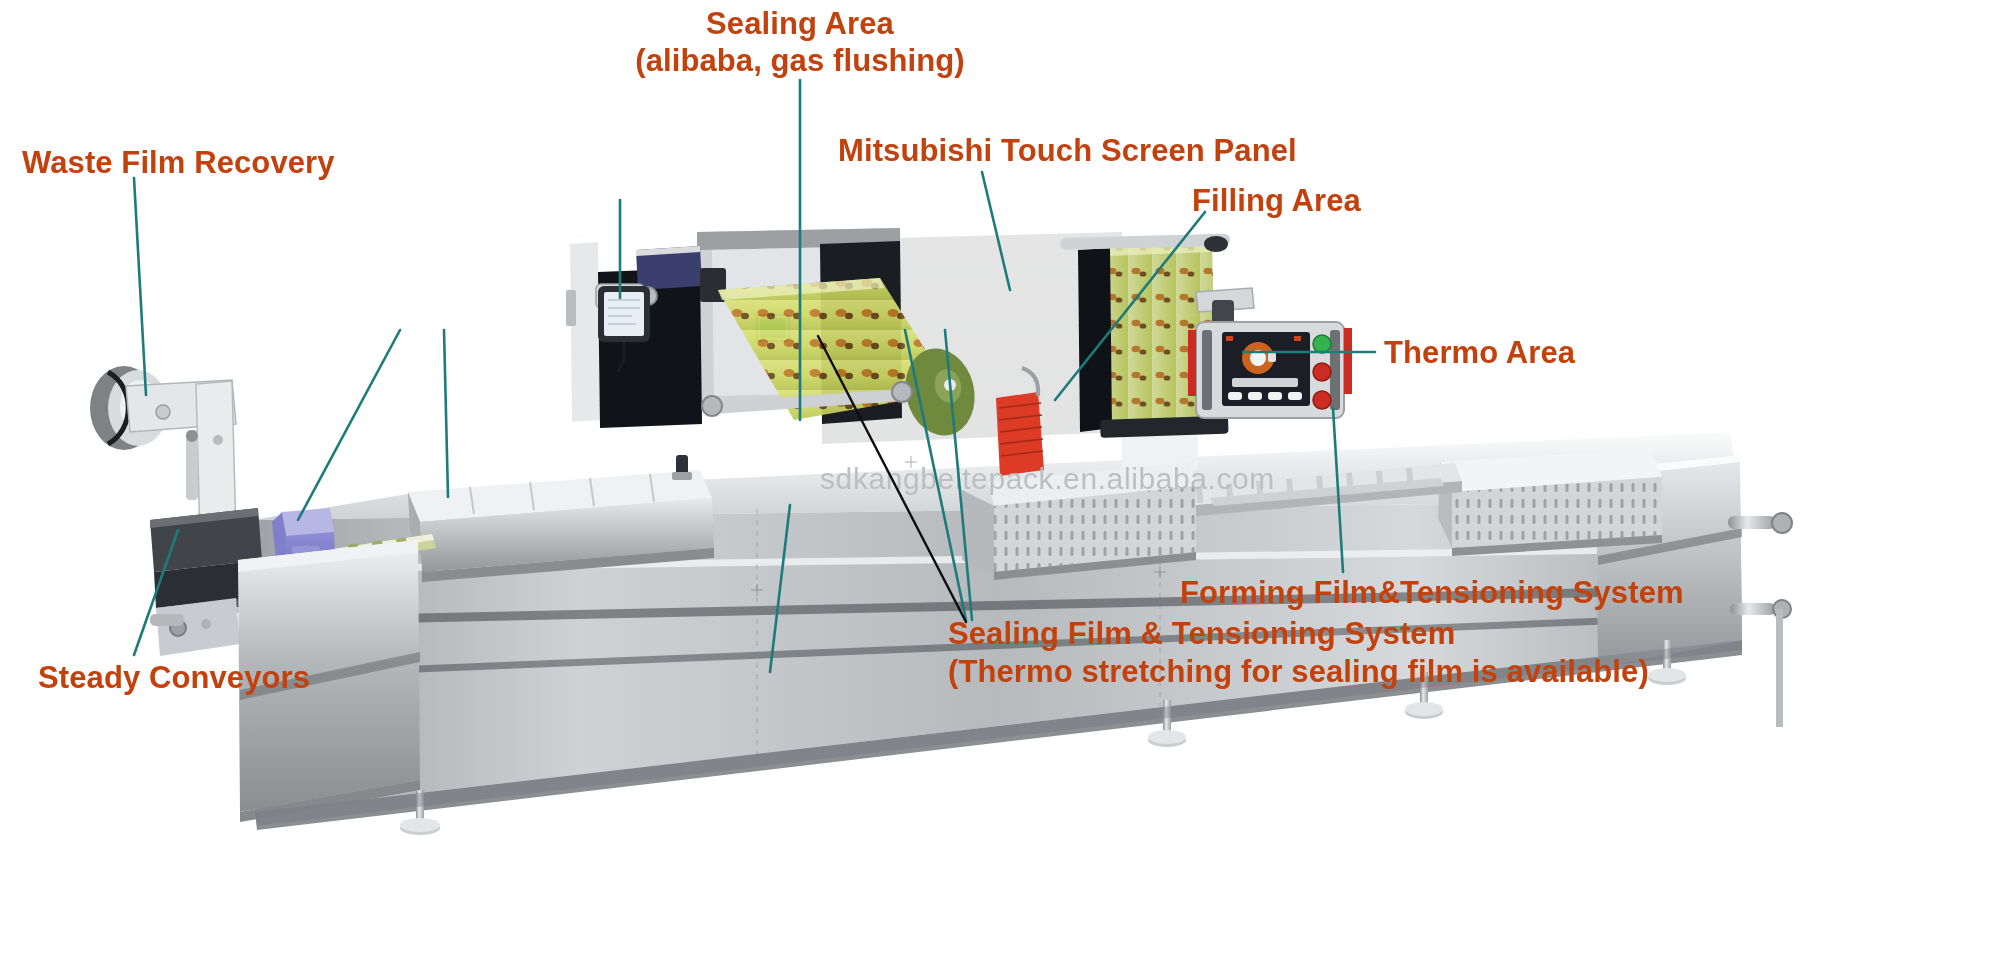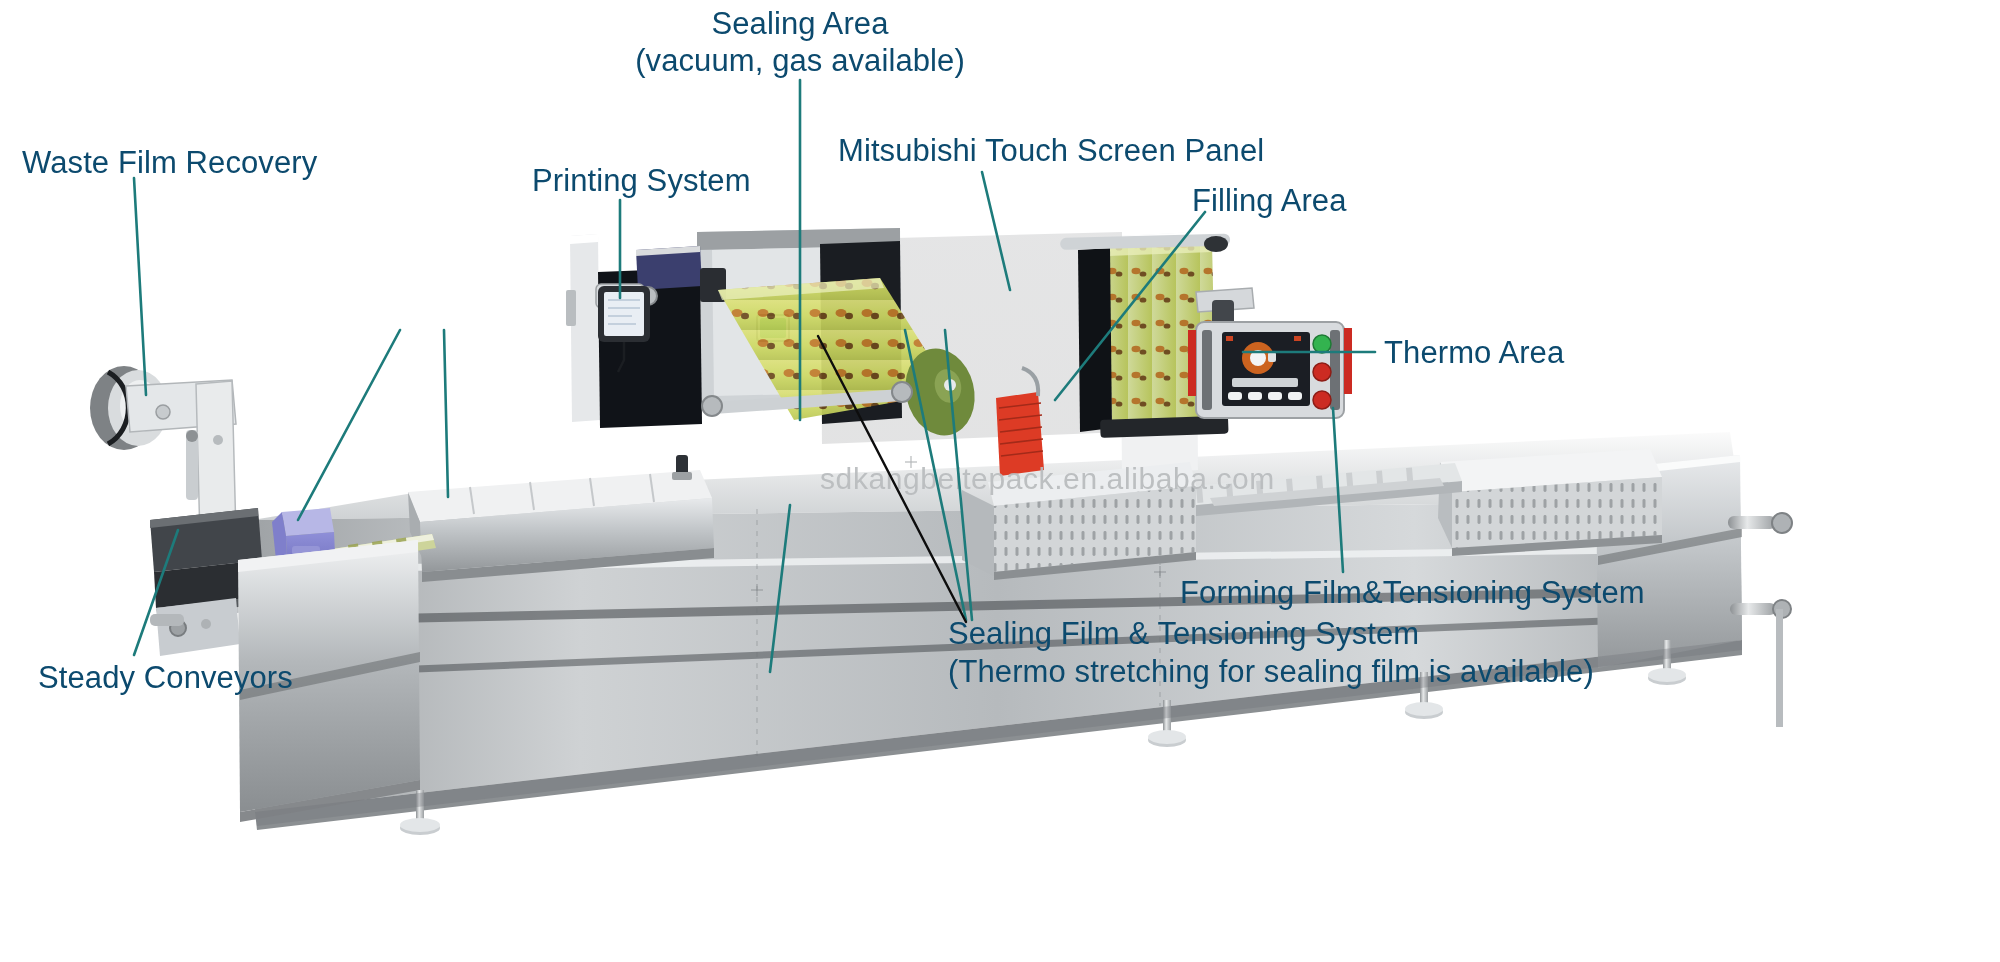--- a/index.html
+++ b/index.html
@@ -1,22 +1,22 @@
 <!DOCTYPE html>
 <html><head>
 <meta charset="utf-8">
 <style>
   html,body{margin:0;padding:0;background:#fff;}
   body{width:2000px;height:962px;position:relative;overflow:hidden;
        font-family:"Liberation Sans","DejaVu Sans",sans-serif;}
   #stage{position:absolute;left:0;top:0;width:2000px;height:962px;background:#ffffff;}
 
   
-  .label{position:absolute;color:#0c4a6e;font-size:31px;line-height:1.22;
-         white-space:pre;letter-spacing:.1px;font-weight:400;}
+  .label{position:absolute;color:#c2410c;font-size:31px;line-height:1.22;
+         white-space:pre;letter-spacing:.1px;font-weight:700;}
   .label.c{text-align:center;}
 
   
   #leaders{position:absolute;left:0;top:0;width:2000px;height:962px;pointer-events:none;}
 
   
   #machine{position:absolute;left:0;top:0;width:2000px;height:962px;}
 
   .wm{position:absolute;left:820px;top:462px;font-size:30px;color:#b9bcbe;
       letter-spacing:.6px;opacity:.92;font-family:"Liberation Sans",sans-serif;}
@@ -396,24 +396,23 @@
       <line x1="134" y1="655" x2="178" y2="530"></line>
     </g>
     <g stroke="#0d0d0d" stroke-width="2.4" fill="none" stroke-linecap="round">
       <line x1="966" y1="622" x2="818" y2="336"></line>
     </g>
   </svg>
 
   <div class="label" style="left:22px;  top:108px;margin-top:36px;">Waste Film Recovery</div>
 
 
-  <div class="label" style="left:532px; top:162px;">Printing System</div>
 
   <div class="label c" style="left:620px; top:5px;  width:360px;">Sealing Area</div>
-  <div class="label c" style="left:620px; top:42px; width:360px;">(vacuum, gas available)</div>
+  <div class="label c" style="left:620px; top:42px; width:360px;">(alibaba, gas flushing)</div>
 
   <div class="label" style="left:838px; top:132px;">Mitsubishi Touch Screen Panel</div>
 
   <div class="label" style="left:1192px; top:182px;">Filling Area</div>
 
   <div class="label" style="left:1384px; top:334px;">Thermo Area</div>
 
   <div class="label" style="left:1180px; top:574px;">Forming Film&amp;Tensioning System</div>
 
   <div class="label" style="left:948px; top:615px;text-align:right;">Sealing Film &amp; Tensioning System</div>

